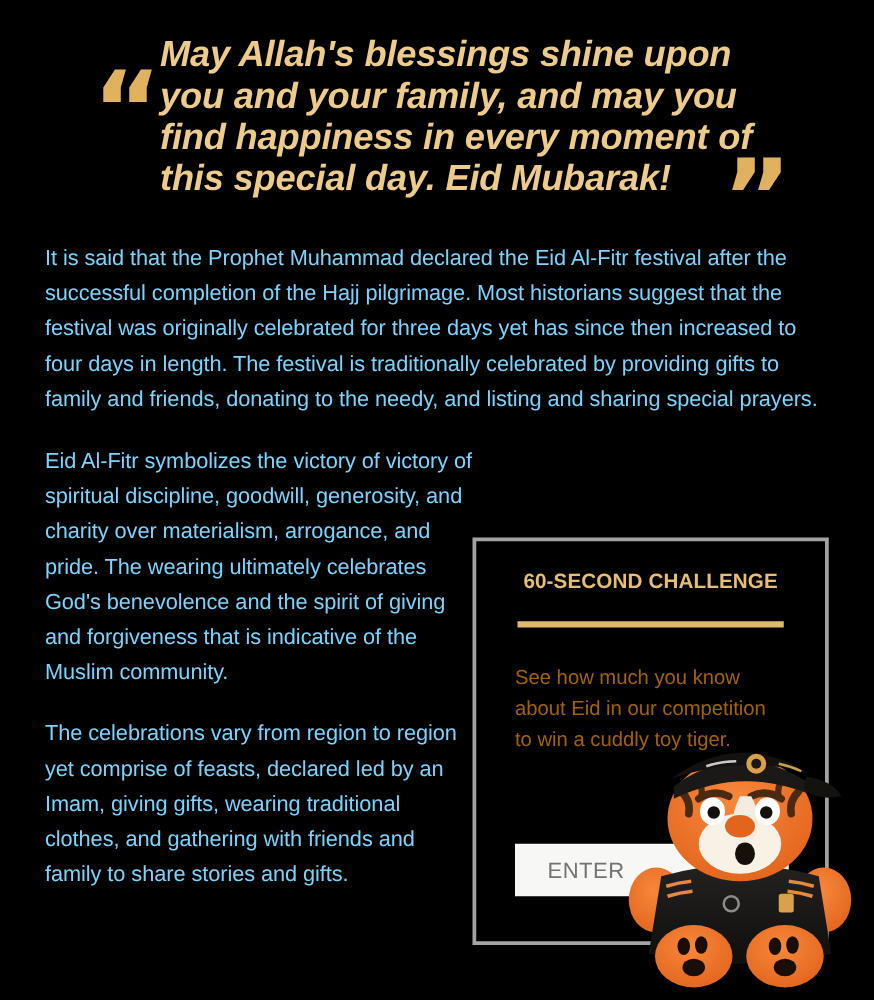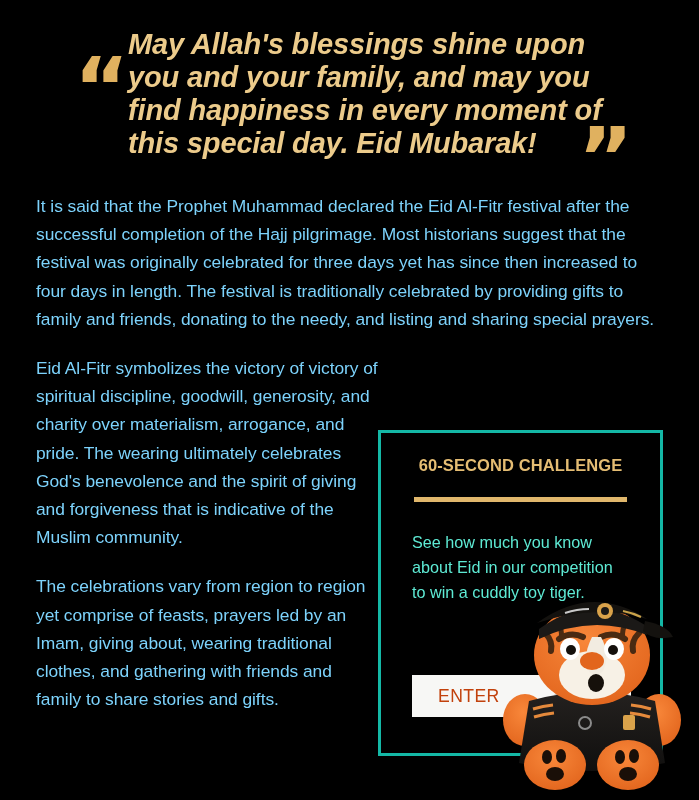--- a/index.html
+++ b/index.html
@@ -93,21 +93,21 @@
     margin: 11px 0 0 26px;
     shape-outside: border-box;
   }
 
   .challenge-box {
     position: absolute;
     left: 378px;
     top: 430px;
     width: 285px;
     height: 326px;
-    border: 3px solid #14b8a6;
+    border: 3px solid #a3a3a3;
     box-sizing: border-box;
     background: #000000;
     z-index: 2;
   }
   .challenge-title {
     margin: 23px 0 0 0;
     text-align: center;
     color: #e5bd73;
     font-size: 16.5px;
     font-weight: bold;
@@ -115,40 +115,40 @@
   }
   .challenge-rule {
     width: 213px;
     height: 5px;
     background: #e0b76c;
     margin: 22px auto 0 auto;
   }
   .challenge-copy {
     margin: 28px 0 0 31px;
     width: 208px;
-    color: #5eead4;
+    color: #a16207;
     font-size: 16.2px;
     line-height: 25px;
   }
   .enter-button {
     position: absolute;
     left: 31px;
     bottom: 36px;
     width: 219px;
     height: 42px;
     background: #f7f7f5;
     border: 0;
     padding: 0;
     display: flex;
     align-items: center;
     cursor: pointer;
   }
   .enter-label {
     margin-left: 26px;
-    color: #c2410c;
+    color: #737373;
     font-size: 17.6px;
     letter-spacing: 0.4px;
     font-family: "Liberation Sans", sans-serif;
   }
 
   
   .mascot {
     position: absolute;
     left: 497px;
     top: 597px;
@@ -167,21 +167,21 @@
   <div class="quote-block">
     <span class="quote-mark quote-open">“</span>
     <div class="quote-text">May Allah's blessings shine upon you and your family, and may you find happiness in every moment of this special day. Eid Mubarak!</div>
     <span class="quote-mark quote-close">”</span>
   </div>
 
   <div class="article">
     <p>It is said that the Prophet Muhammad declared the Eid Al-Fitr festival after the successful completion of the Hajj pilgrimage. Most historians suggest that the festival was originally celebrated for three days yet has since then increased to four days in length. The festival is traditionally celebrated by providing gifts to family and friends, donating to the needy, and listing and sharing special prayers.</p>
     <div class="challenge-float"></div>
     <p>Eid Al-Fitr symbolizes the victory of victory of spiritual discipline, goodwill, generosity, and charity over materialism, arrogance, and pride. The wearing ultimately celebrates God's benevolence and the spirit of giving and forgiveness that is indicative of the Muslim community.</p>
-    <p class="tight">The celebrations vary from region to region yet comprise of feasts, prayers led by an Imam, giving about, wearing traditional clothes, and gathering with friends and family to share stories and gifts.</p>
+    <p class="tight">The celebrations vary from region to region yet comprise of feasts, declared led by an Imam, giving gifts, wearing traditional clothes, and gathering with friends and family to share stories and gifts.</p>
   </div>
 
   <div class="challenge-box">
     <div class="challenge-title">60-SECOND CHALLENGE</div>
     <div class="challenge-rule"></div>
     <div class="challenge-copy">See how much you know about Eid in our competition to win a cuddly toy tiger.</div>
     <button class="enter-button">
       <span class="enter-label">ENTER</span>
     </button>
   </div>

